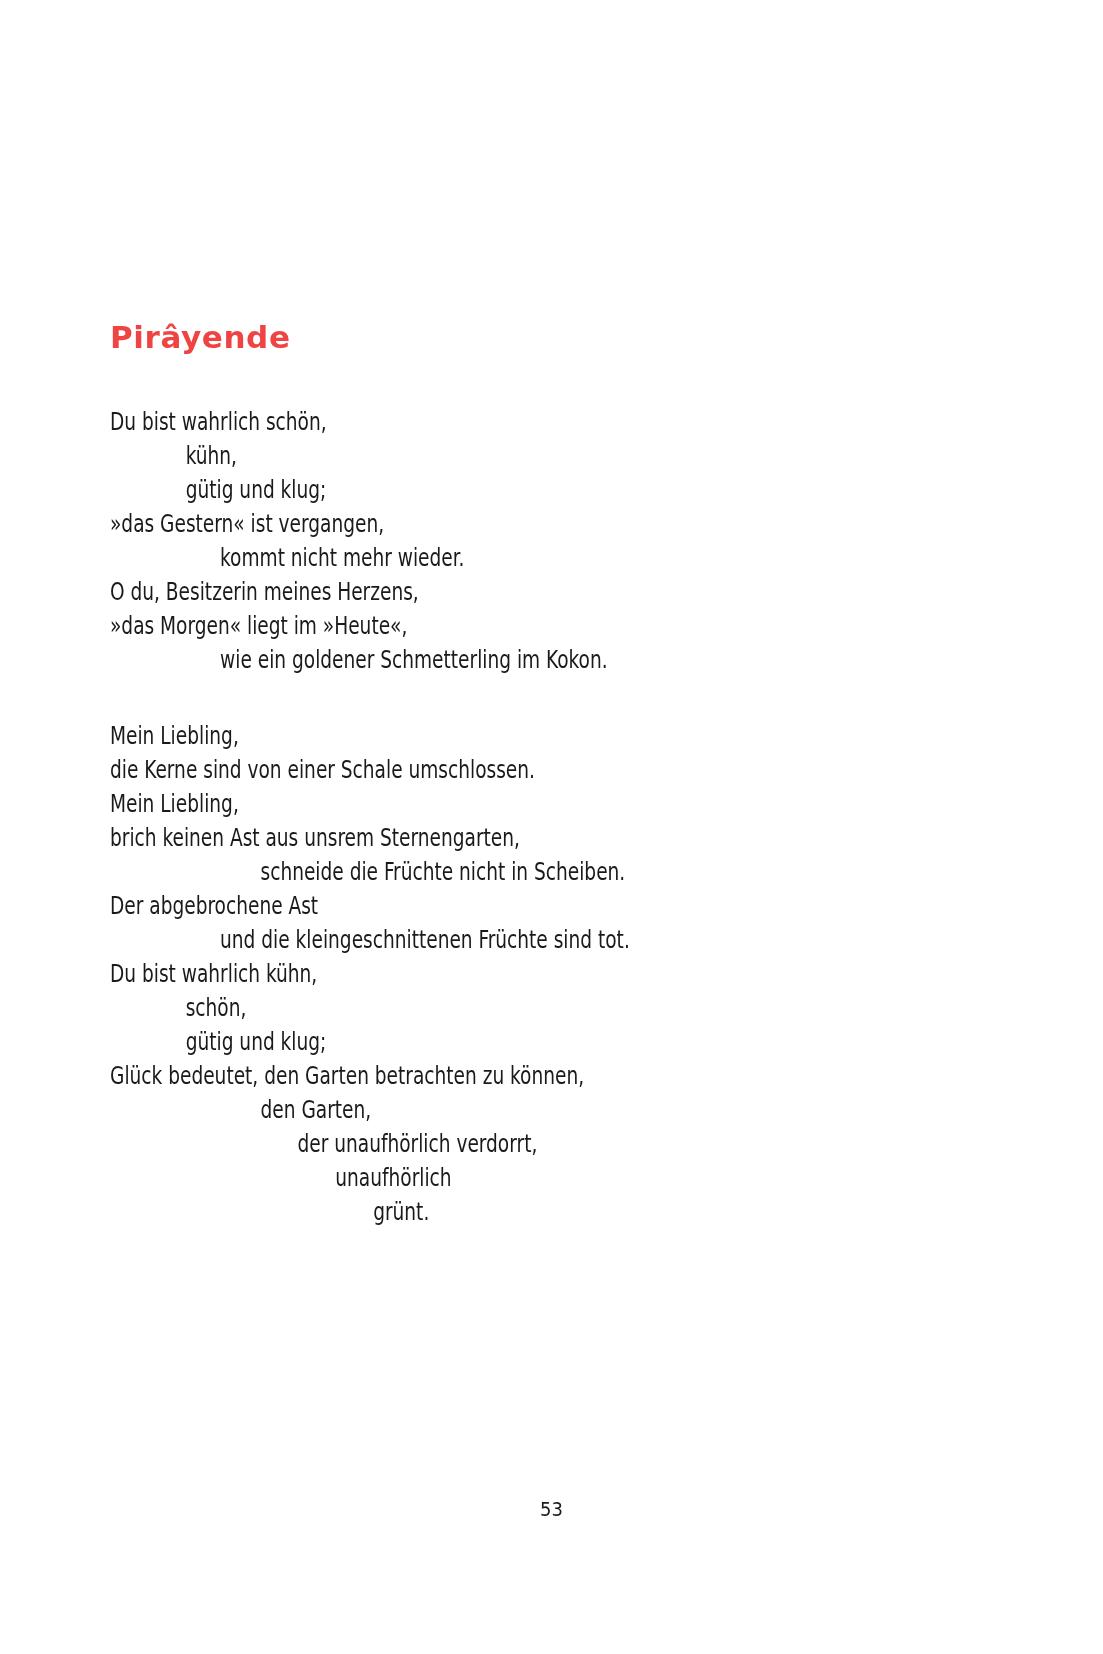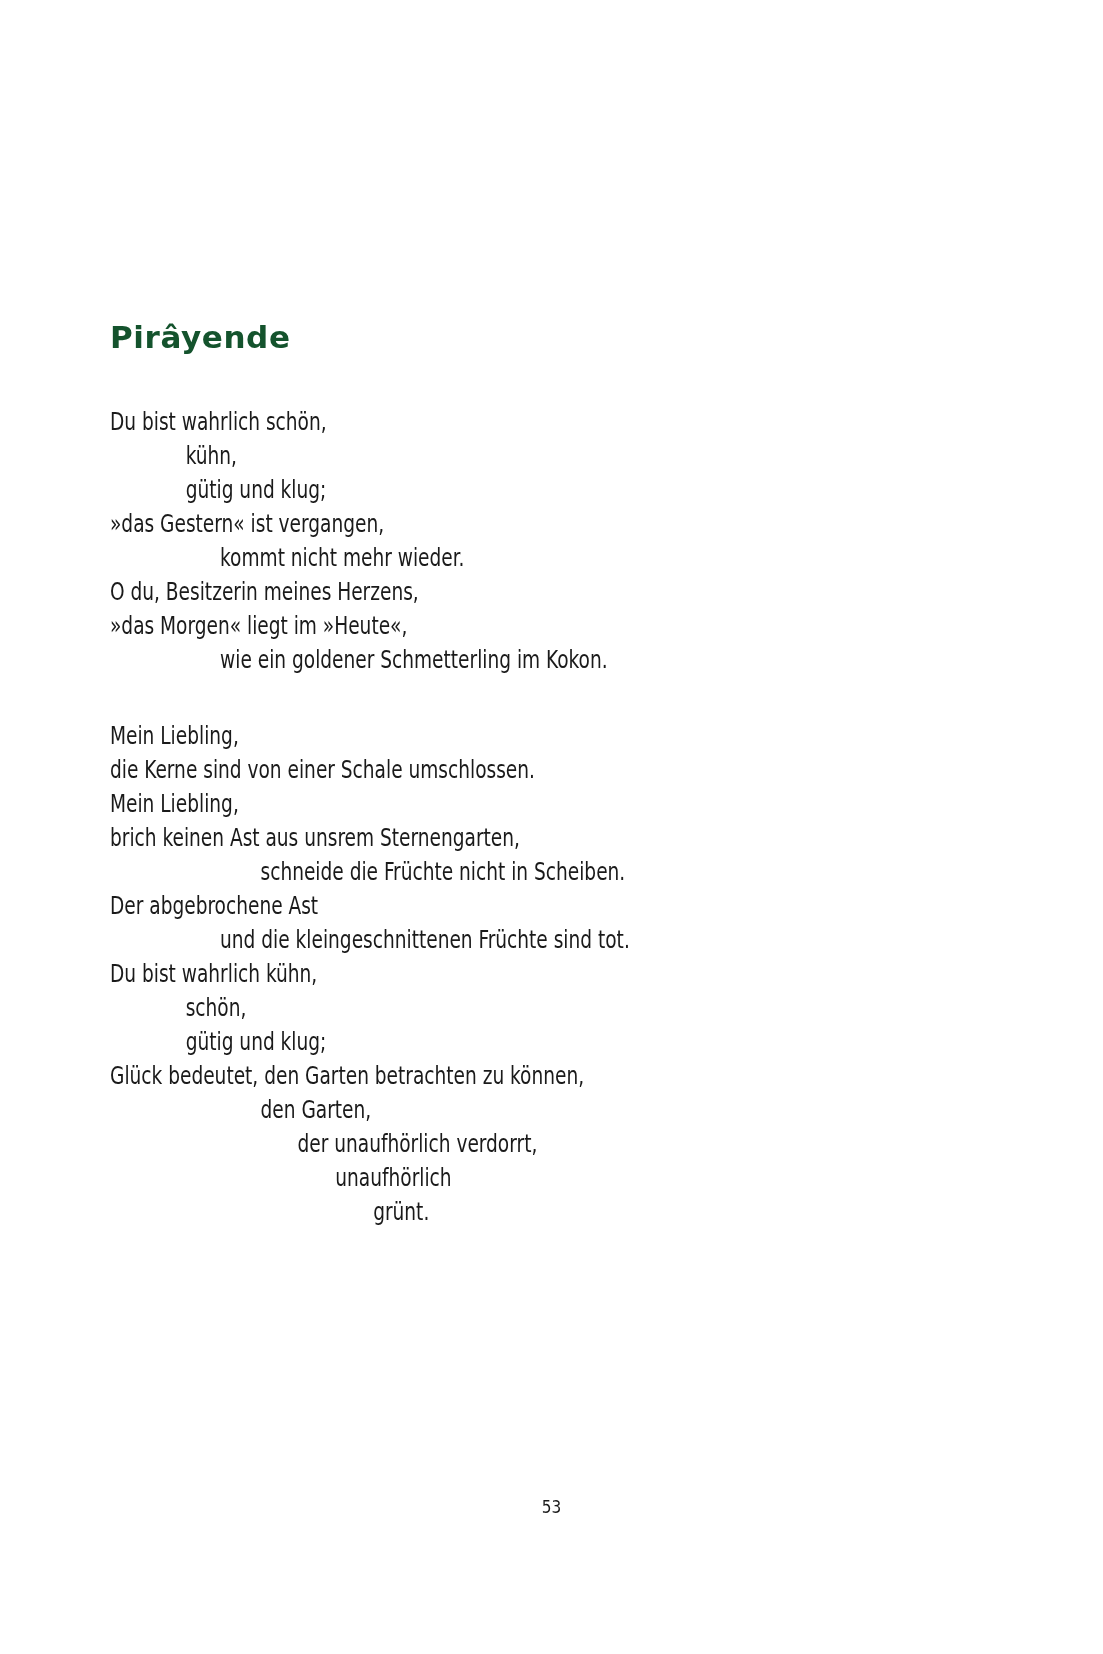--- a/index.html
+++ b/index.html
@@ -22,21 +22,21 @@
 
   
   .poem-title {
     position: absolute;
     left: 110px;
     top: 298px;
     font-family: "DejaVu Sans", sans-serif;
     font-weight: 700;
     font-size: 31px;
     letter-spacing: 0.6px;
-    color: #14532d;
+    color: #ef4444;
     white-space: pre;
   }
 
   
   .poem-body {
     position: absolute;
     left: 110px;
     top: 405px;
     width: 900px;
   }
@@ -71,21 +71,21 @@
   }
 
   
   .folio {
     position: absolute;
     left: 0;
     right: 0;
     top: 1497px;
     text-align: center;
     font-family: "Liberation Sans Narrow", "DejaVu Sans Condensed", "Liberation Sans", sans-serif;
-    font-size: 17px;
+    font-size: 20px;
     color: #1a1a1a;
   }
 </style>
 </head>
 <body>
 
 <div class="page">
 
   <h1 class="poem-title">Pirâyende</h1>
 

